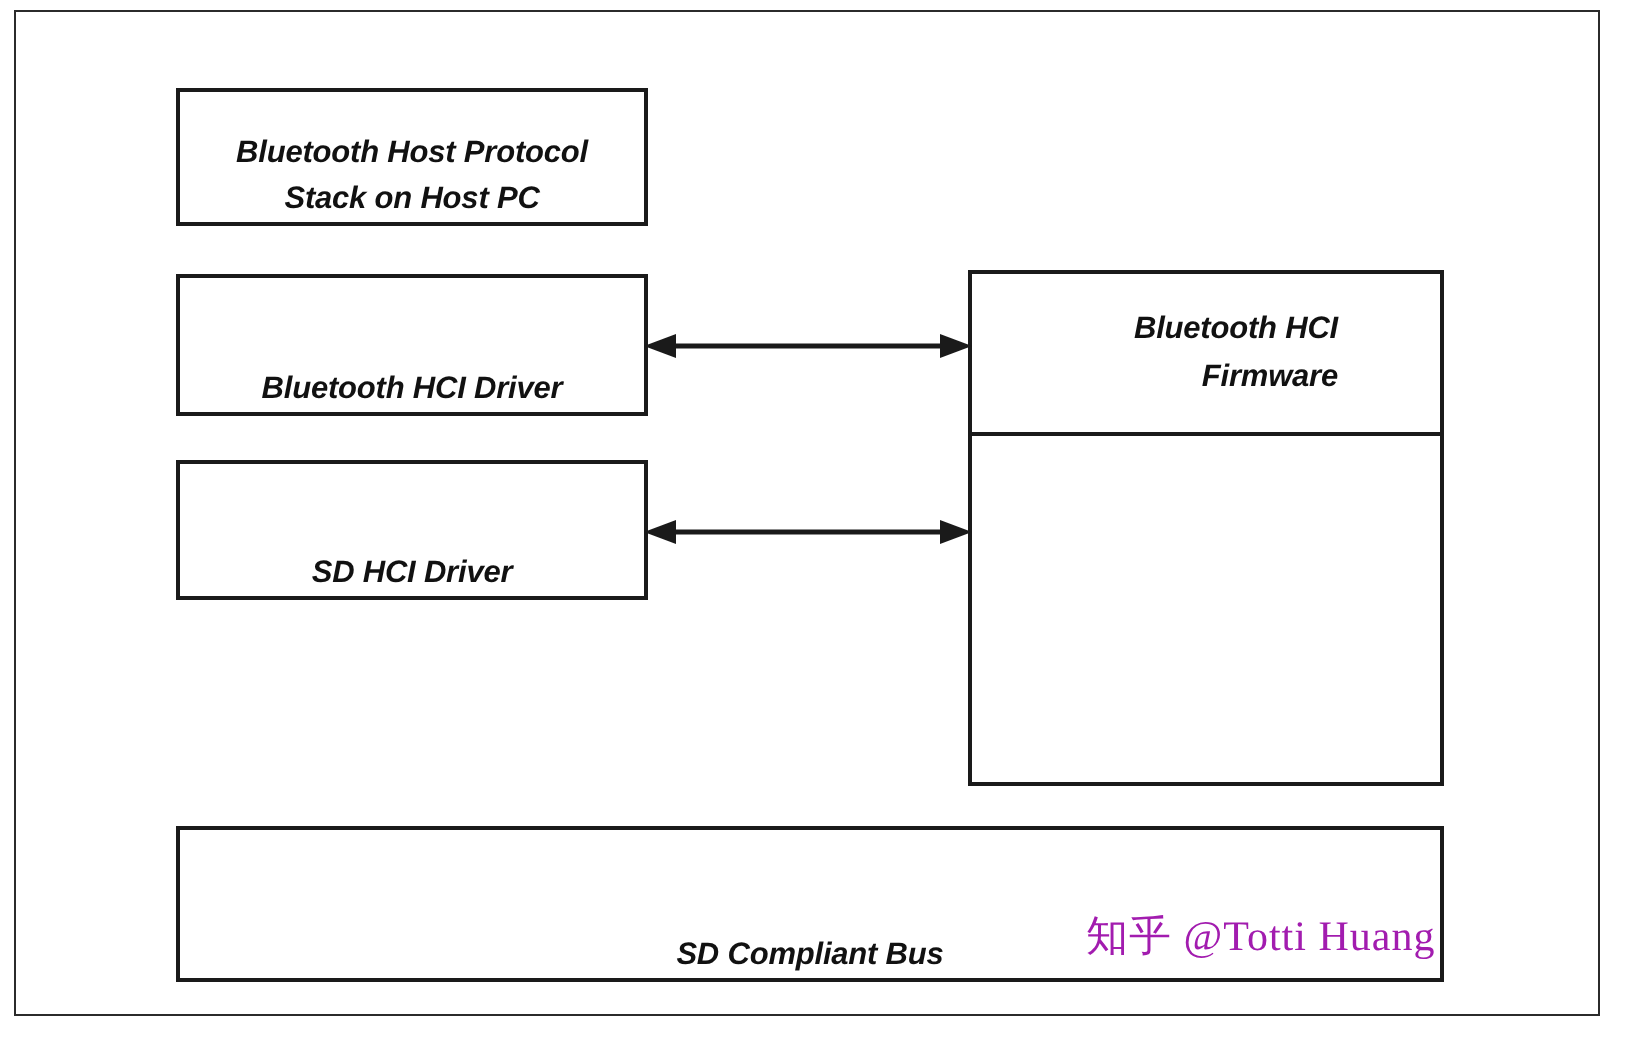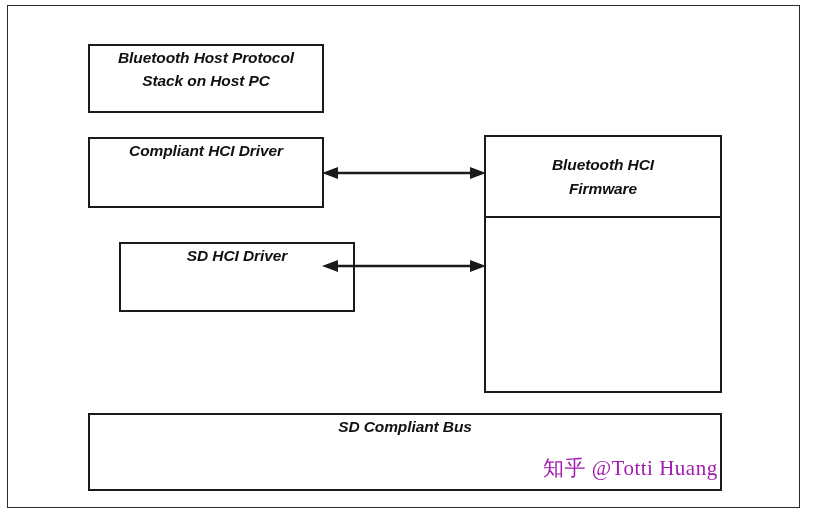--- a/index.html
+++ b/index.html
@@ -27,21 +27,21 @@
     border: 1.5px solid #2b2b2b;
     box-sizing: border-box;
     background: #ffffff;
   }
   .node {
     position: absolute;
     border: 2.5px solid #1a1a1a;
     box-sizing: border-box;
     background: #ffffff;
     display: flex;
-    align-items: flex-start;
+    align-items: flex-end;
     justify-content: center;
     text-align: center;
   }
   .node-label {
     font-family: "Liberation Sans", sans-serif;
     font-style: italic;
     font-weight: bold;
     font-size: 15.5px;
     line-height: 1.5;
     color: #111111;
@@ -55,26 +55,26 @@
     left: 484px;
     top: 135px;
     width: 238px;
     height: 258px;
     border: 2.5px solid #1a1a1a;
     box-sizing: border-box;
     background: #ffffff;
   }
   .stack-cell {
     position: absolute;
-    left: 0;
+    left: 15px;
     width: 100%;
     display: flex;
     align-items: center;
     justify-content: center;
-    text-align: center;
+    text-align: right;
     box-sizing: border-box;
   }
   #stack-cell-top {
     top: 0;
     height: 79px;
   }
   #stack-divider {
     position: absolute;
     left: 0;
     top: 79px;
@@ -111,24 +111,24 @@
 <div id="canvas">
 
   <div id="outer-frame"></div>
 
   <div class="node" style="left:88px; top:44px; width:236px; height:69px;">
     <span class="node-label">Bluetooth Host Protocol
 Stack on Host PC</span>
   </div>
 
   <div class="node" style="left:88px; top:137px; width:236px; height:71px;">
-    <span class="node-label">Compliant HCI Driver</span>
+    <span class="node-label">Bluetooth HCI Driver</span>
   </div>
 
-  <div class="node" style="left:88px; top:242px; width:236px; height:70px;margin-left:31px;">
+  <div class="node" style="left:88px; top:230px; width:236px; height:70px;">
     <span class="node-label">SD HCI Driver</span>
   </div>
 
 
   <div id="right-stack">
     <div class="stack-cell" id="stack-cell-top">
       <span class="node-label">Bluetooth HCI
 Firmware</span>
     </div>
     <div id="stack-divider"></div>

